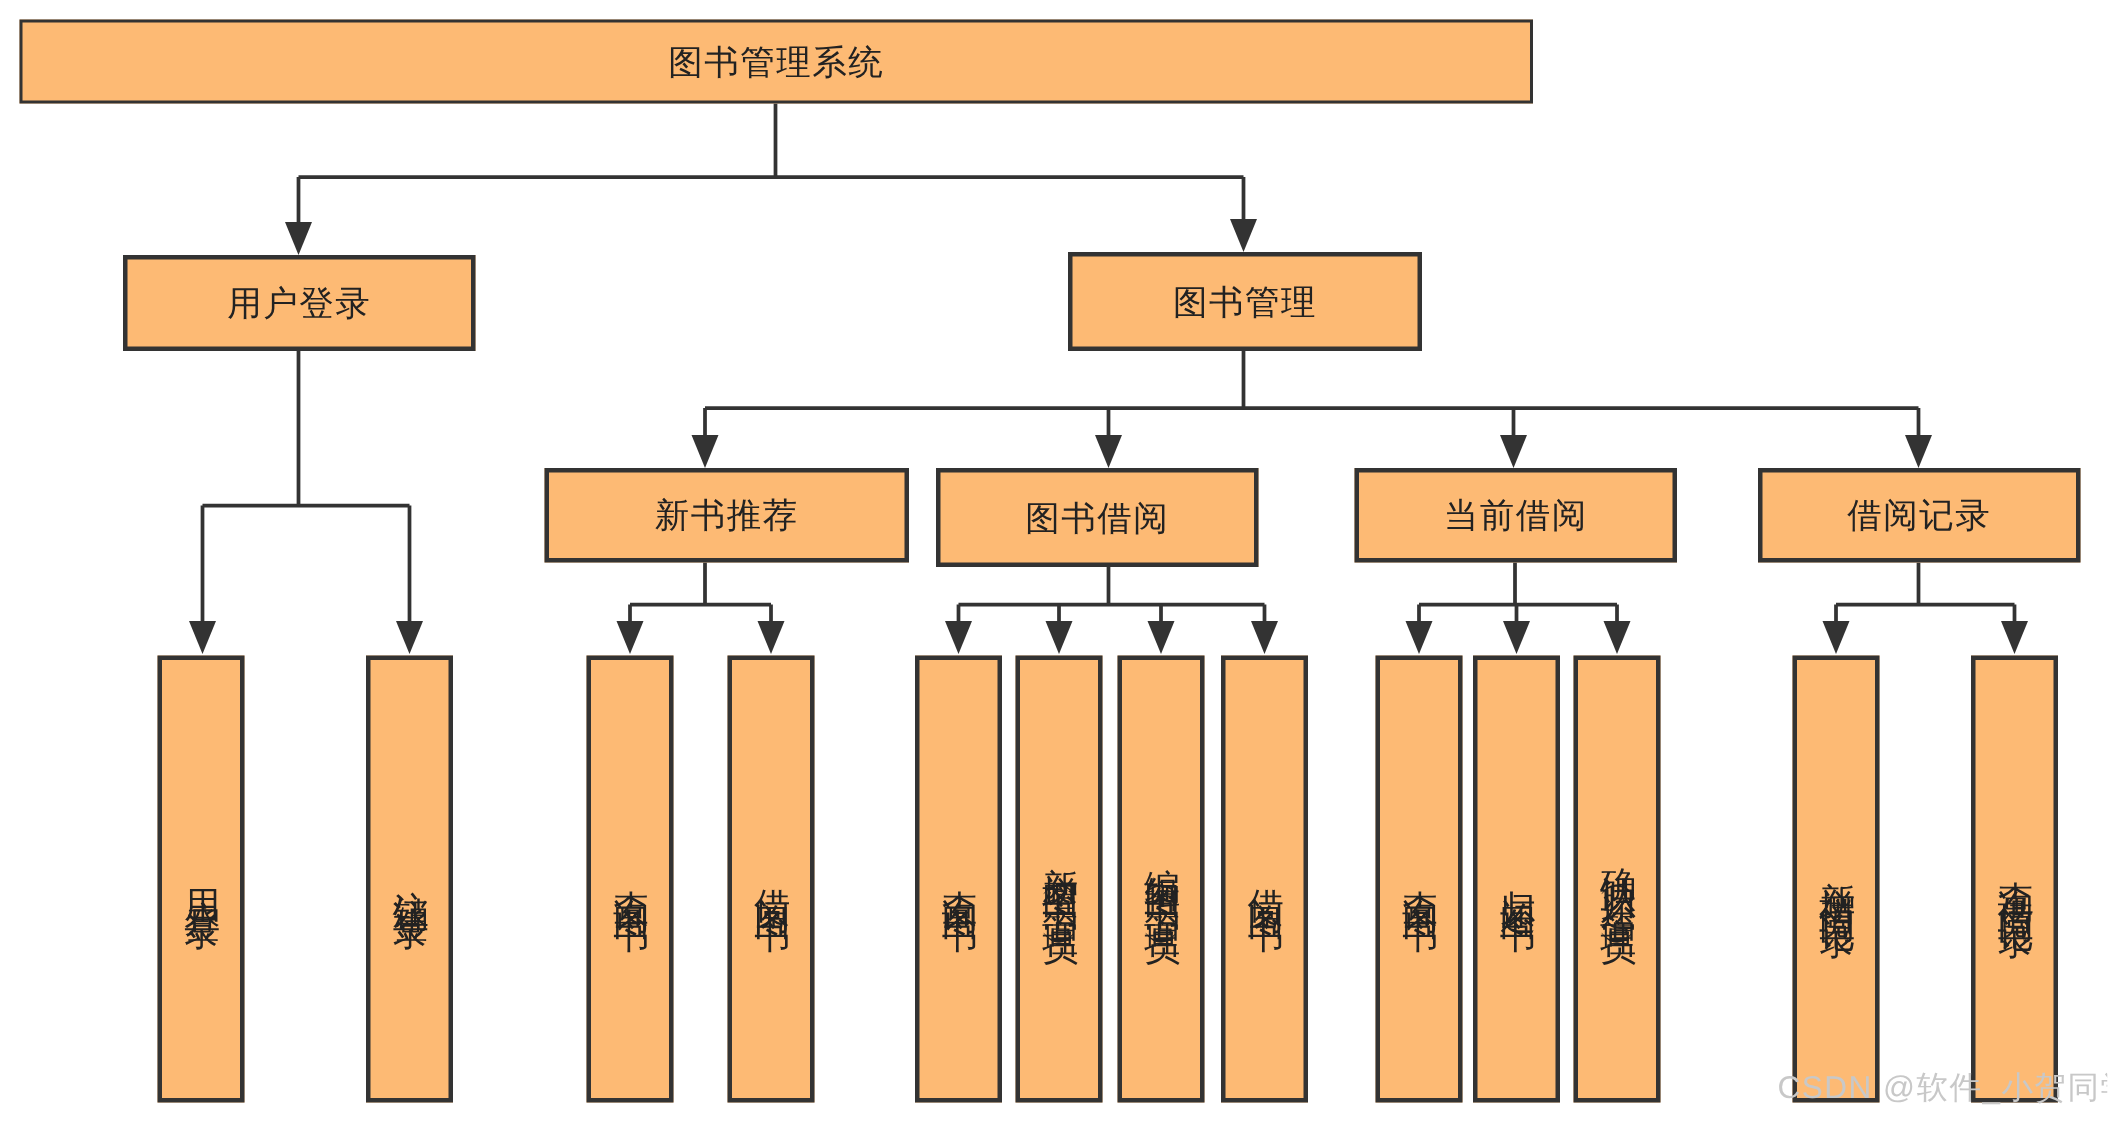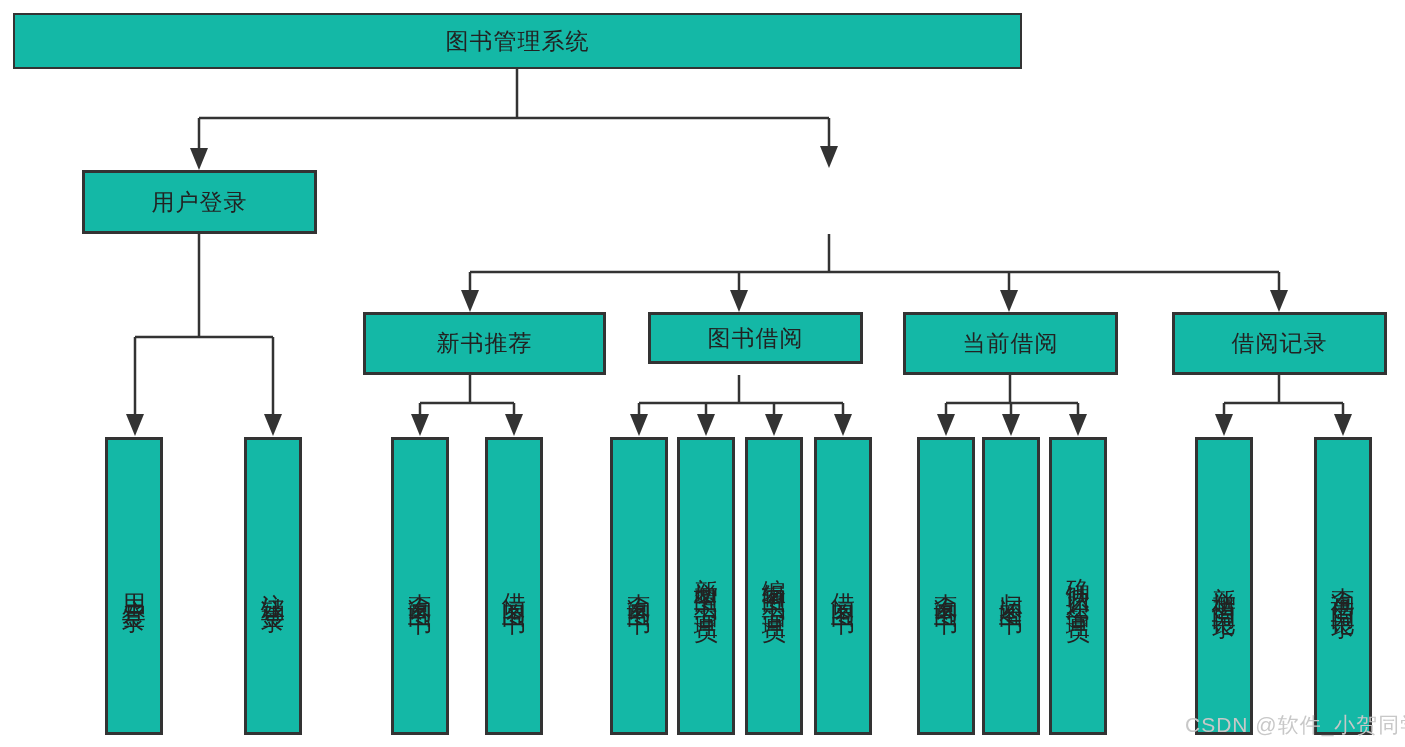--- a/index.html
+++ b/index.html
@@ -15,21 +15,21 @@
     position:relative;
     width:1405px;height:747px;
     background:var(--bg);
     overflow:hidden;
   }
   .connectors{position:absolute;left:0;top:0;z-index:0;}
   .connectors line{stroke:var(--line);stroke-width:2.5;}
   .connectors polygon{fill:var(--line);stroke:none;}
   .node{
     position:absolute;
-    background:#14b8a6;
+    background:#fdba74;
     border:3px solid var(--border);
     box-sizing:border-box;
     display:flex;
     align-items:center;
     justify-content:center;
     color:var(--text);
     font-size:23px;
     z-index:1;
     letter-spacing:1px;
   }
@@ -130,23 +130,24 @@
       <line x1="1224" y1="403" x2="1224" y2="418"></line>
       <line x1="1343" y1="403" x2="1343" y2="418"></line>
       <polygon points="1215,414 1233,414 1224,436"></polygon>
       <polygon points="1334,414 1352,414 1343,436"></polygon>
     </g>
   </svg>
 
   <div class="node root" style="left:13px;top:13px;width:1009px;height:56px">图书管理系统</div>
 
   <div class="node" style="left:82px;top:170px;width:235px;height:64px">用户登录</div>
+  <div class="node" style="left:712px;top:168px;width:236px;height:66px">图书管理</div>
 
   <div class="node" style="left:363px;top:312px;width:243px;height:63px">新书推荐</div>
-  <div class="node" style="left:648px;top:312px;width:215px;height:52px">图书借阅</div>
+  <div class="node" style="left:624px;top:312px;width:215px;height:66px">图书借阅</div>
   <div class="node" style="left:903px;top:312px;width:215px;height:63px">当前借阅</div>
   <div class="node" style="left:1172px;top:312px;width:215px;height:63px">借阅记录</div>
 
   <div class="node leaf" style="left:105px;top:437px">
     <span class="vtext">用户登录</span>
   </div>
   <div class="node leaf" style="left:244px;top:437px">
     <span class="vtext">注销登录</span>
   </div>
   <div class="node leaf" style="left:391px;top:437px">

